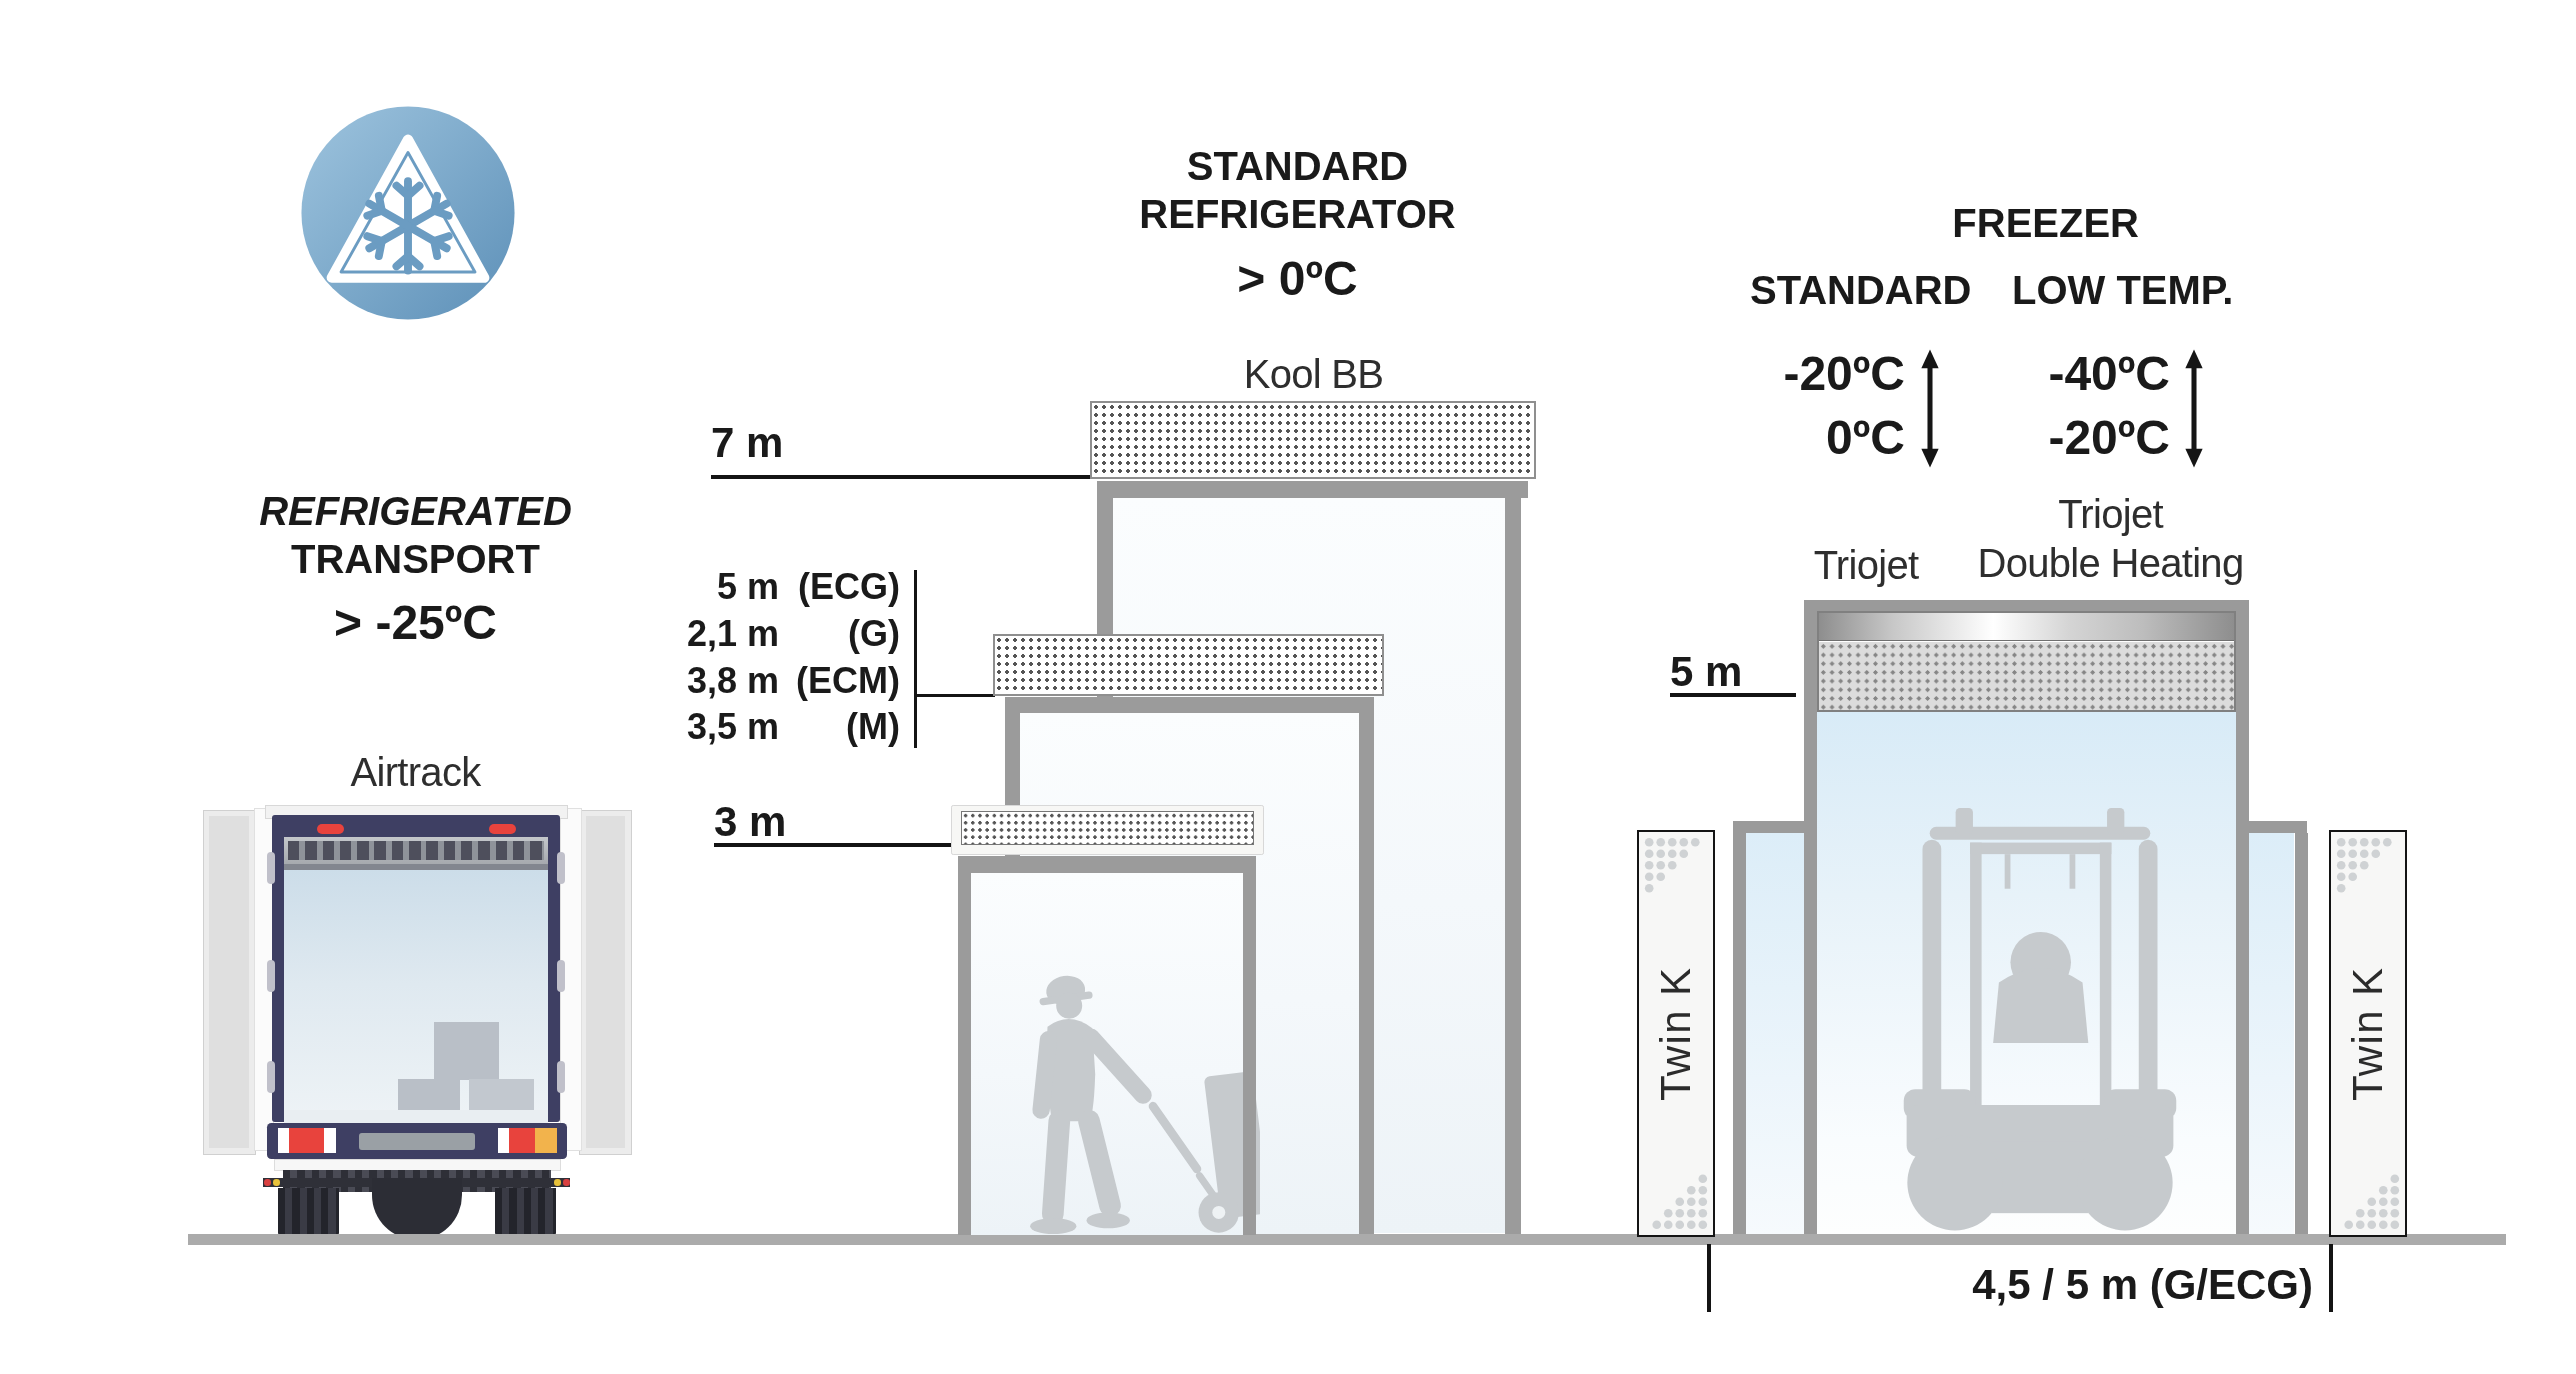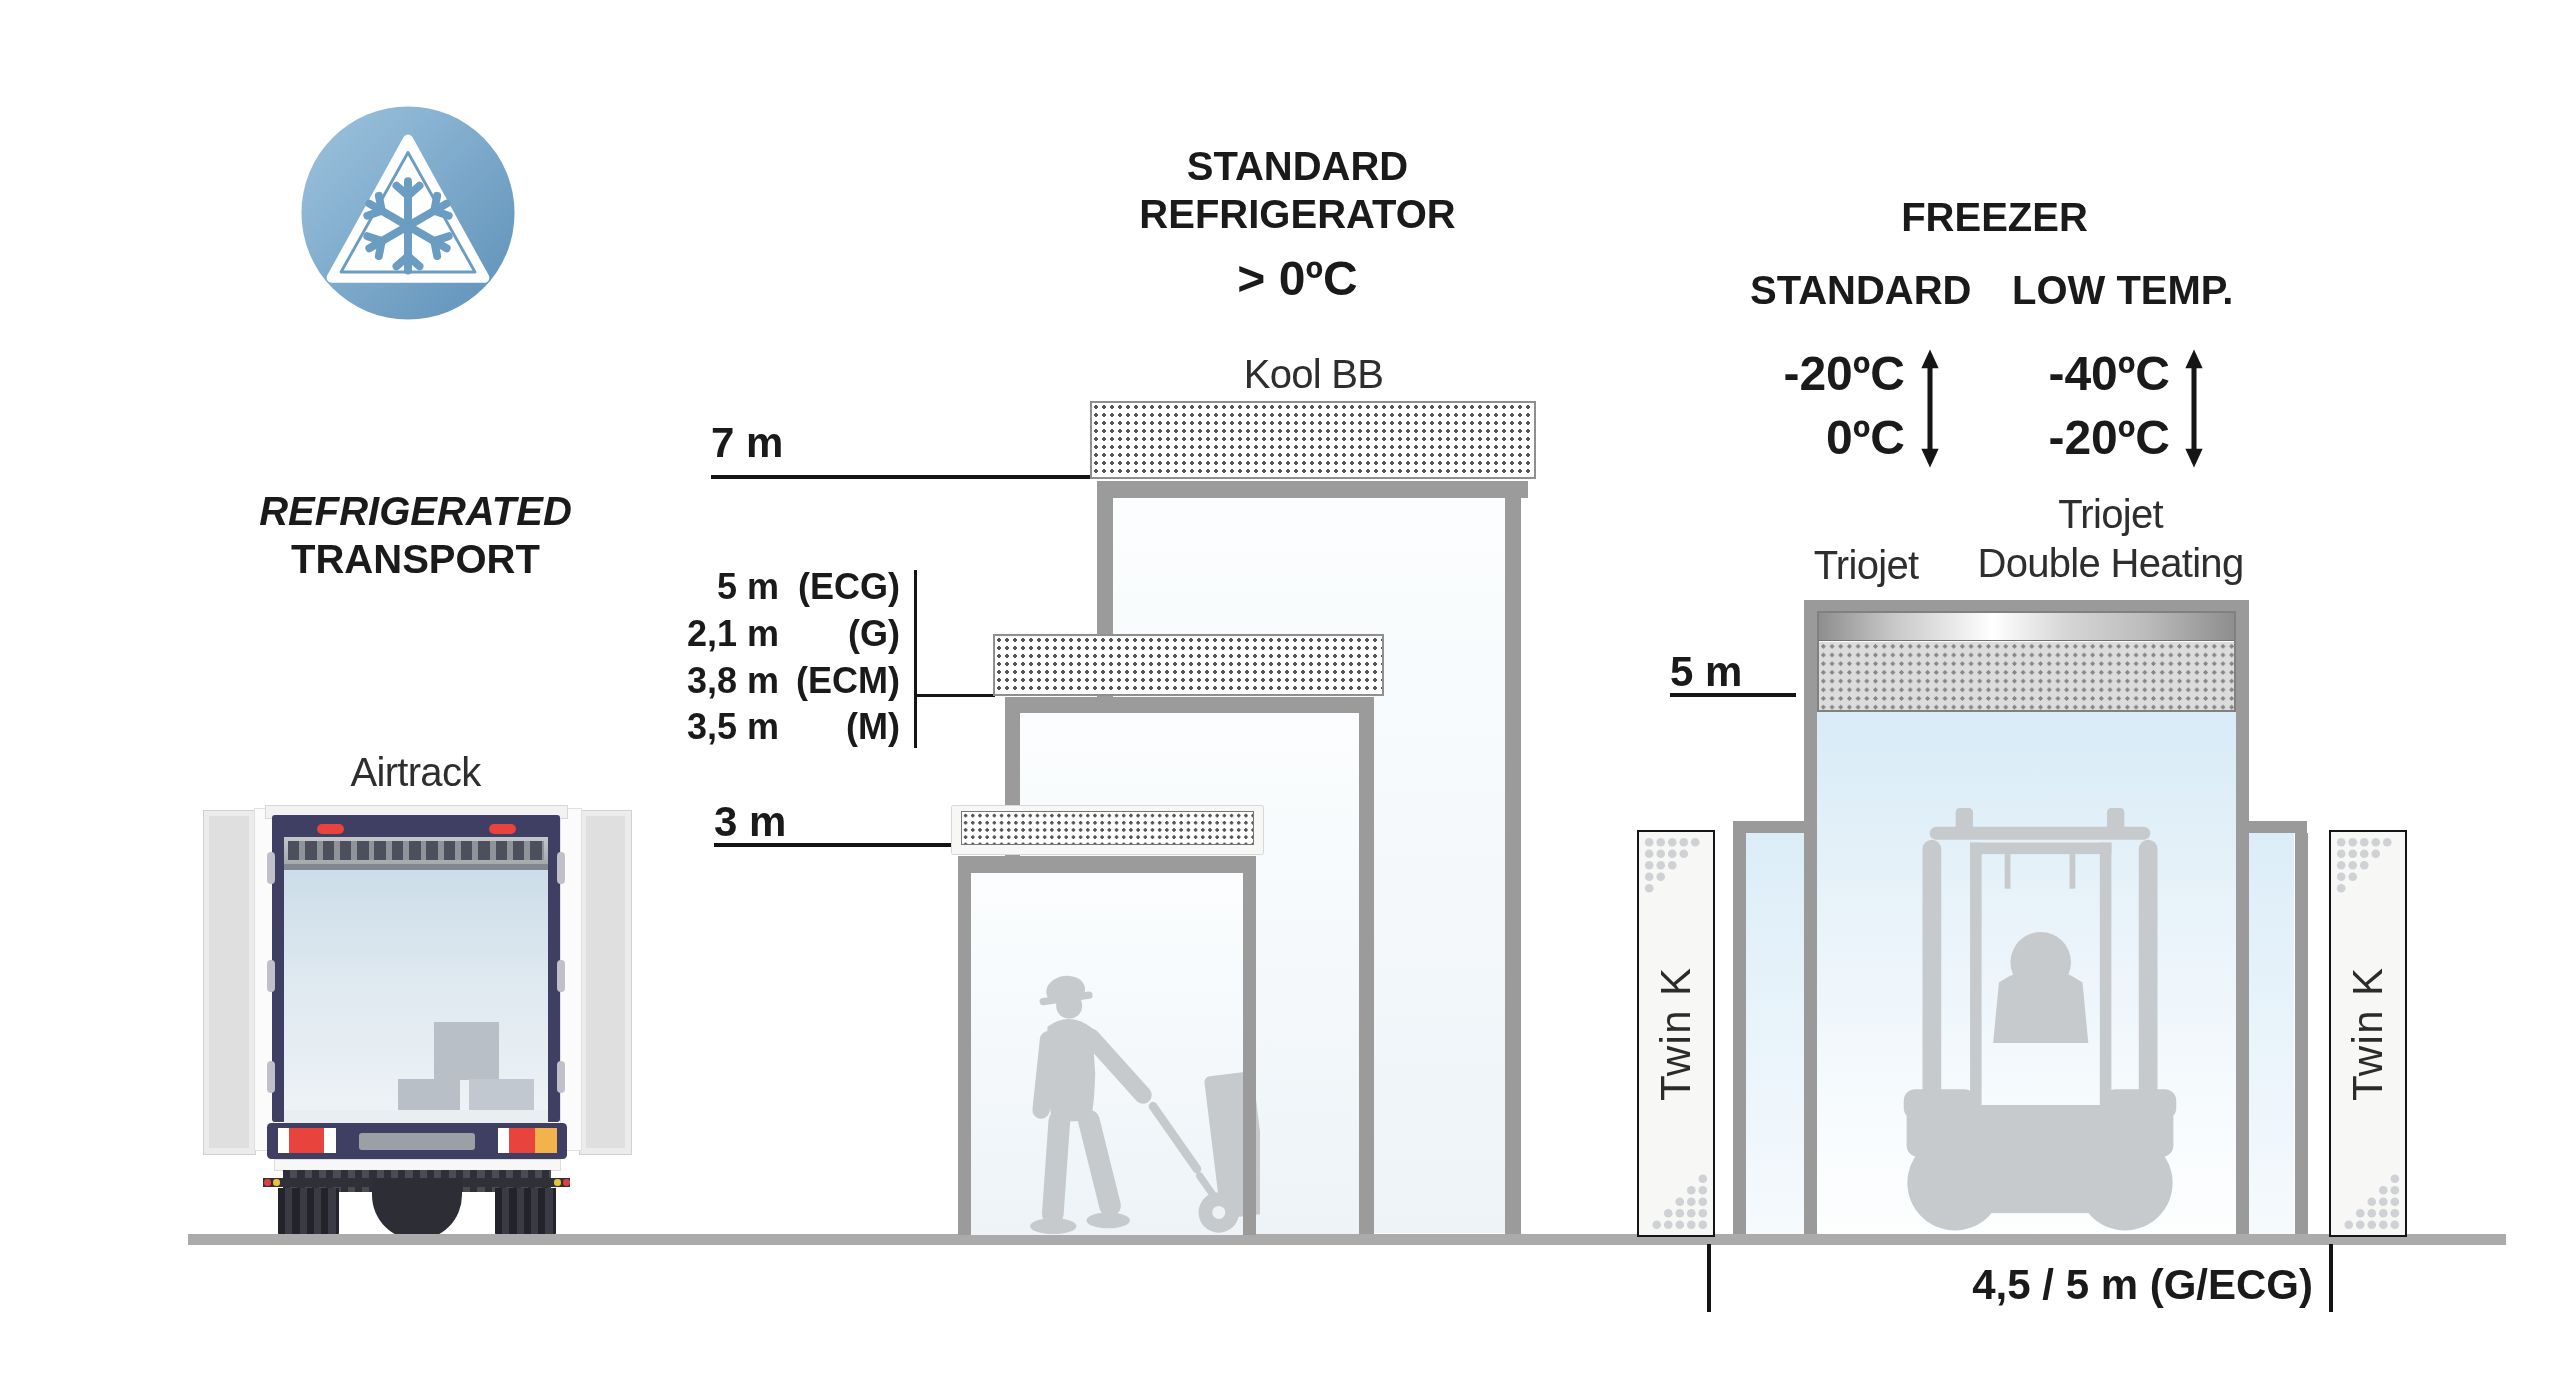--- a/index.html
+++ b/index.html
@@ -63,20 +63,21 @@
       <use href="#sp" transform="rotate(60 150 168)"></use>
         <use href="#sp" transform="rotate(120 150 168)"></use>
       <use href="#sp" transform="rotate(180 150 168)"></use>
         <use href="#sp" transform="rotate(240 150 168)"></use>
       <use href="#sp" transform="rotate(300 150 168)"></use>
     </g>
   </svg>
 
   <div class="t ctr b56" style="left:235px;top:489px;width:361px;font-style:italic;">REFRIGERATED</div>
   <div class="t ctr b56" style="left:235px;top:537px;width:361px;">TRANSPORT</div>
+  <div class="t ctr b64" style="left:235px;top:595px;width:361px;">&gt; -25ºC</div>
   <div class="t ctr n54" style="left:271px;top:750px;width:289px;">Airtrack</div>
 
   <div class="tp" style="left:202px;top:801px;width:433px;height:433px;">
     <div class="tp" style="left:0.7px;top:8.7px;width:51px;height:343px;background:#ececec;border:1.4px solid #d0d0d0;">
       <div class="tp" style="left:5.8px;top:5.8px;right:5.8px;bottom:5.8px;background:#dfdfdf;"></div>
     </div>
     <div class="tp" style="left:377px;top:8.7px;width:51px;height:343px;background:#ececec;border:1.4px solid #d0d0d0;">
       <div class="tp" style="left:5.8px;top:5.8px;right:5.8px;bottom:5.8px;background:#dfdfdf;"></div>
     </div>
     <div class="tp" style="left:52px;top:7.2px;width:18px;height:341px;background:#fbfbfb;border:0.7px solid #e0e0e0;"></div>
@@ -198,21 +199,21 @@
     </svg>
     <div class="lintel" style="left:7.2px;top:51px;width:298px;height:17.3px;"></div>
     <div class="jamb" style="left:7.2px;top:51px;width:13px;height:379px;"></div>
     <div class="jamb" style="left:292px;top:51px;width:13px;height:379px;"></div>
     <div style="position:absolute;z-index:4;left:0;top:0;width:311px;height:48px;background:#f7f7f5;border:1.4px solid #d8d8d8;border-radius:2.2px;">
       <div style="position:absolute;left:8.7px;top:5px;width:291px;height:32px;border:1.4px solid #777;
                   background-color:#fff;background-image:radial-gradient(#555 1.6px, transparent 1.9px);background-size:7.2px 7.2px;"></div>
     </div>
   </div>
 
-  <div class="t ctr b56" style="left:1850px;top:195px;width:289px;">FREEZER</div>
+  <div class="t ctr b56" style="left:1850px;top:201px;width:289px;text-align:right;">FREEZER</div>
   <div class="t ctr b56" style="left:1750px;top:268px;width:216px;">STANDARD</div>
   <div class="t ctr b56" style="left:2012px;top:268px;width:216px;">LOW TEMP.</div>
 
   <div class="t rgt b64" style="left:1732px;top:346px;width:173px;">-20ºC</div>
   <div class="t rgt b64" style="left:1732px;top:410px;width:173px;">0ºC</div>
   <svg class="t" style="left:1914px;top:348px;" width="32" height="121" viewBox="0 0 44 168">
     <line x1="22" y1="16" x2="22" y2="152" stroke="#151515" stroke-width="7"></line>
     <polygon points="22,2 10,28 34,28" fill="#151515"></polygon>
     <polygon points="22,166 10,140 34,140" fill="#151515"></polygon>
   </svg>

